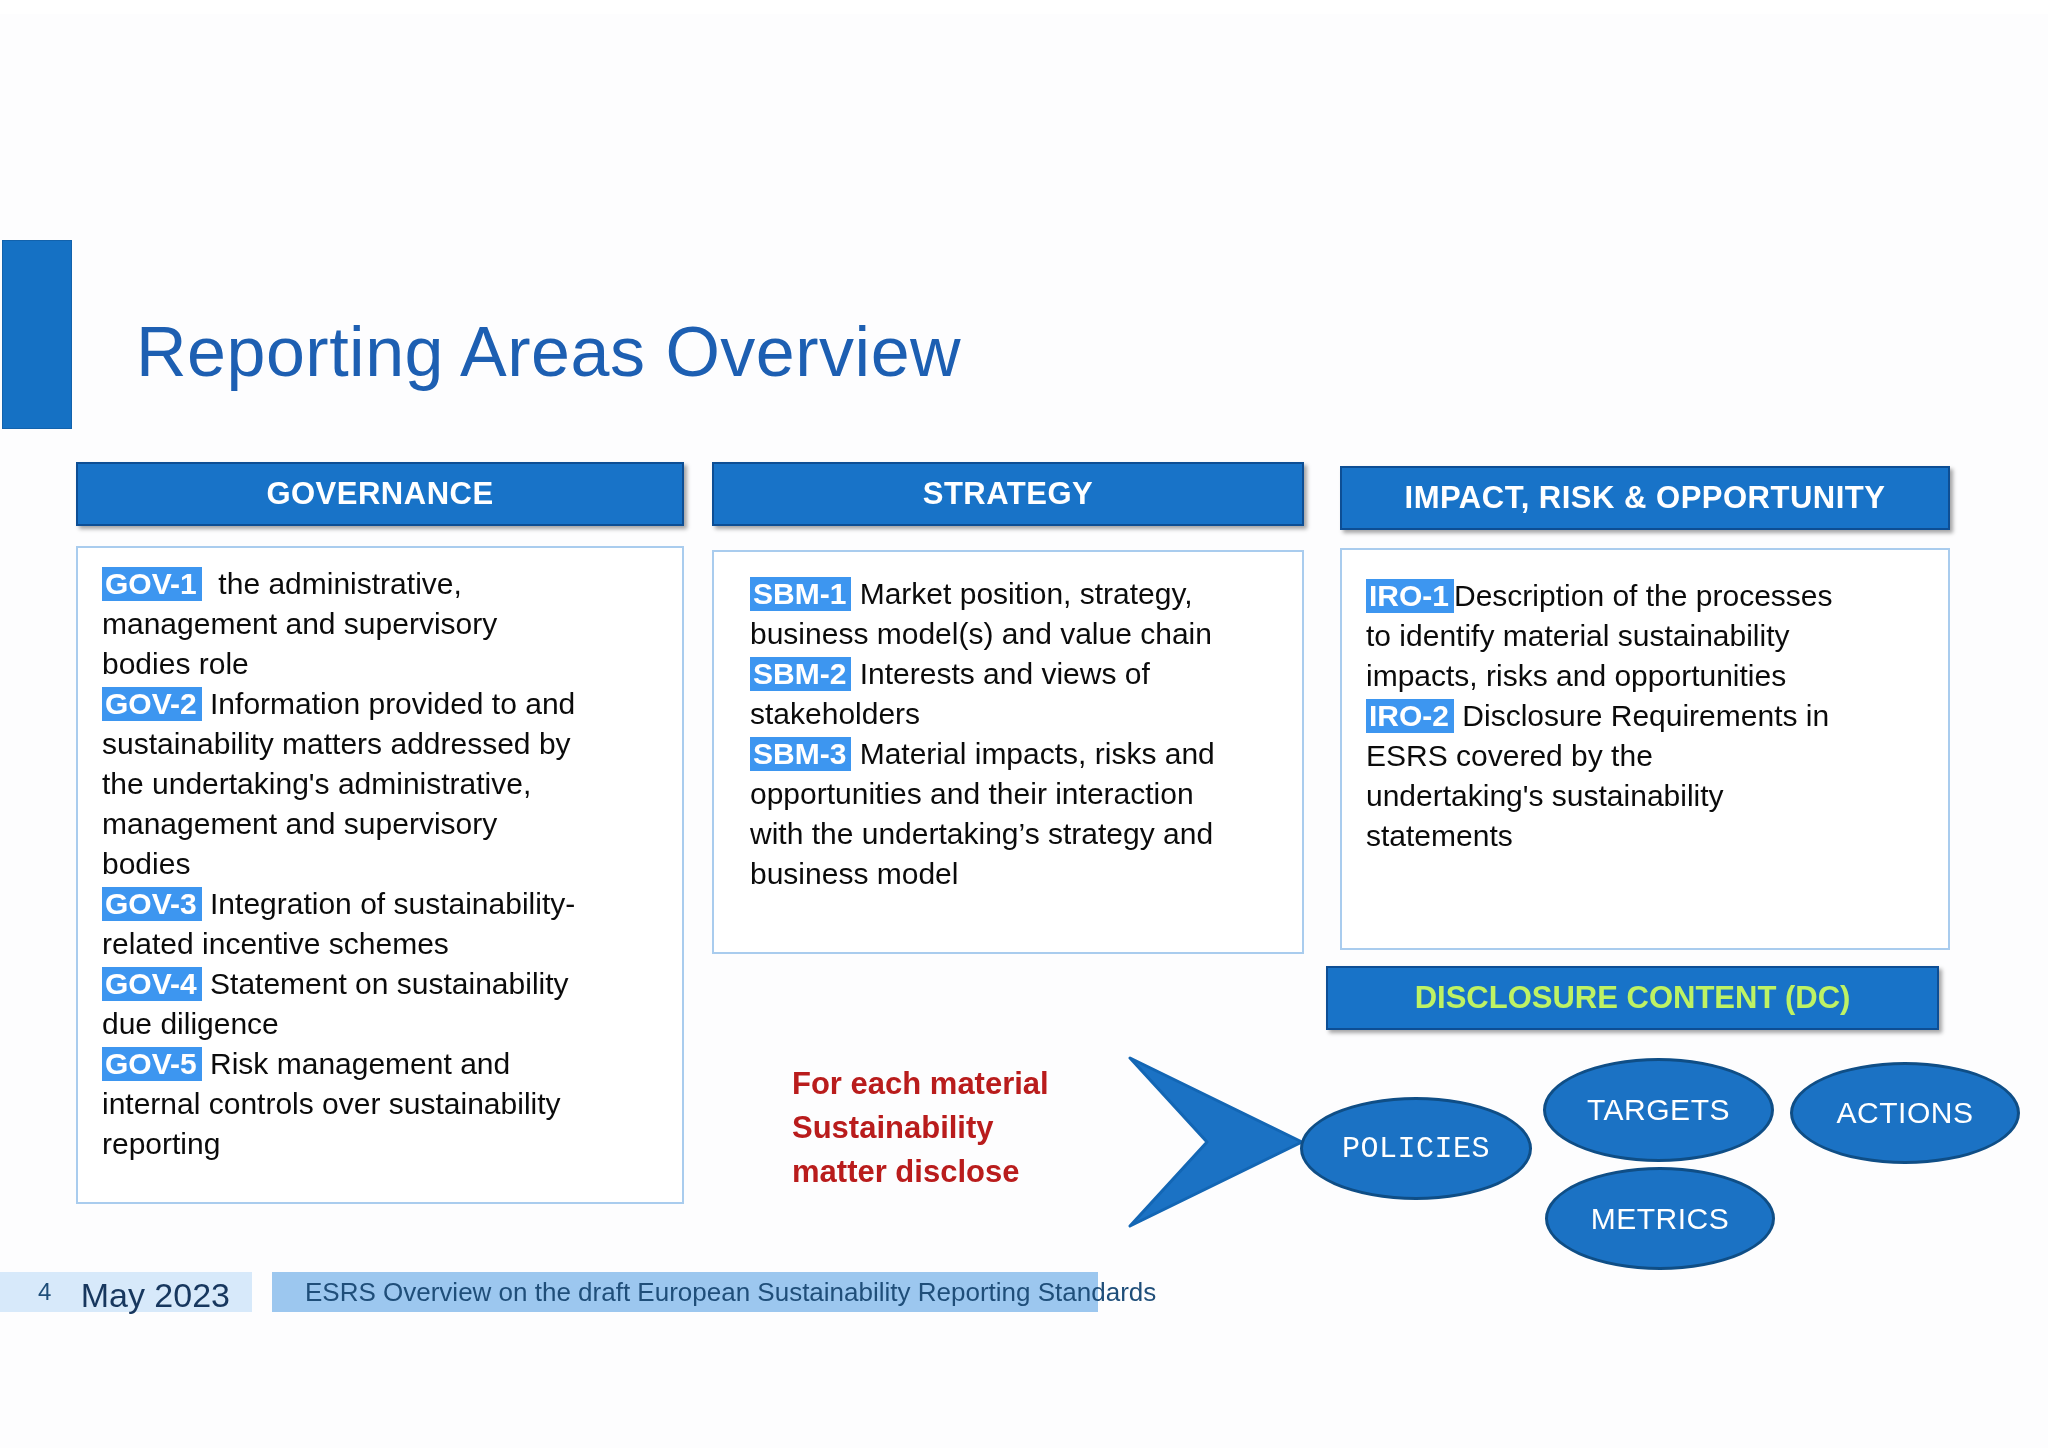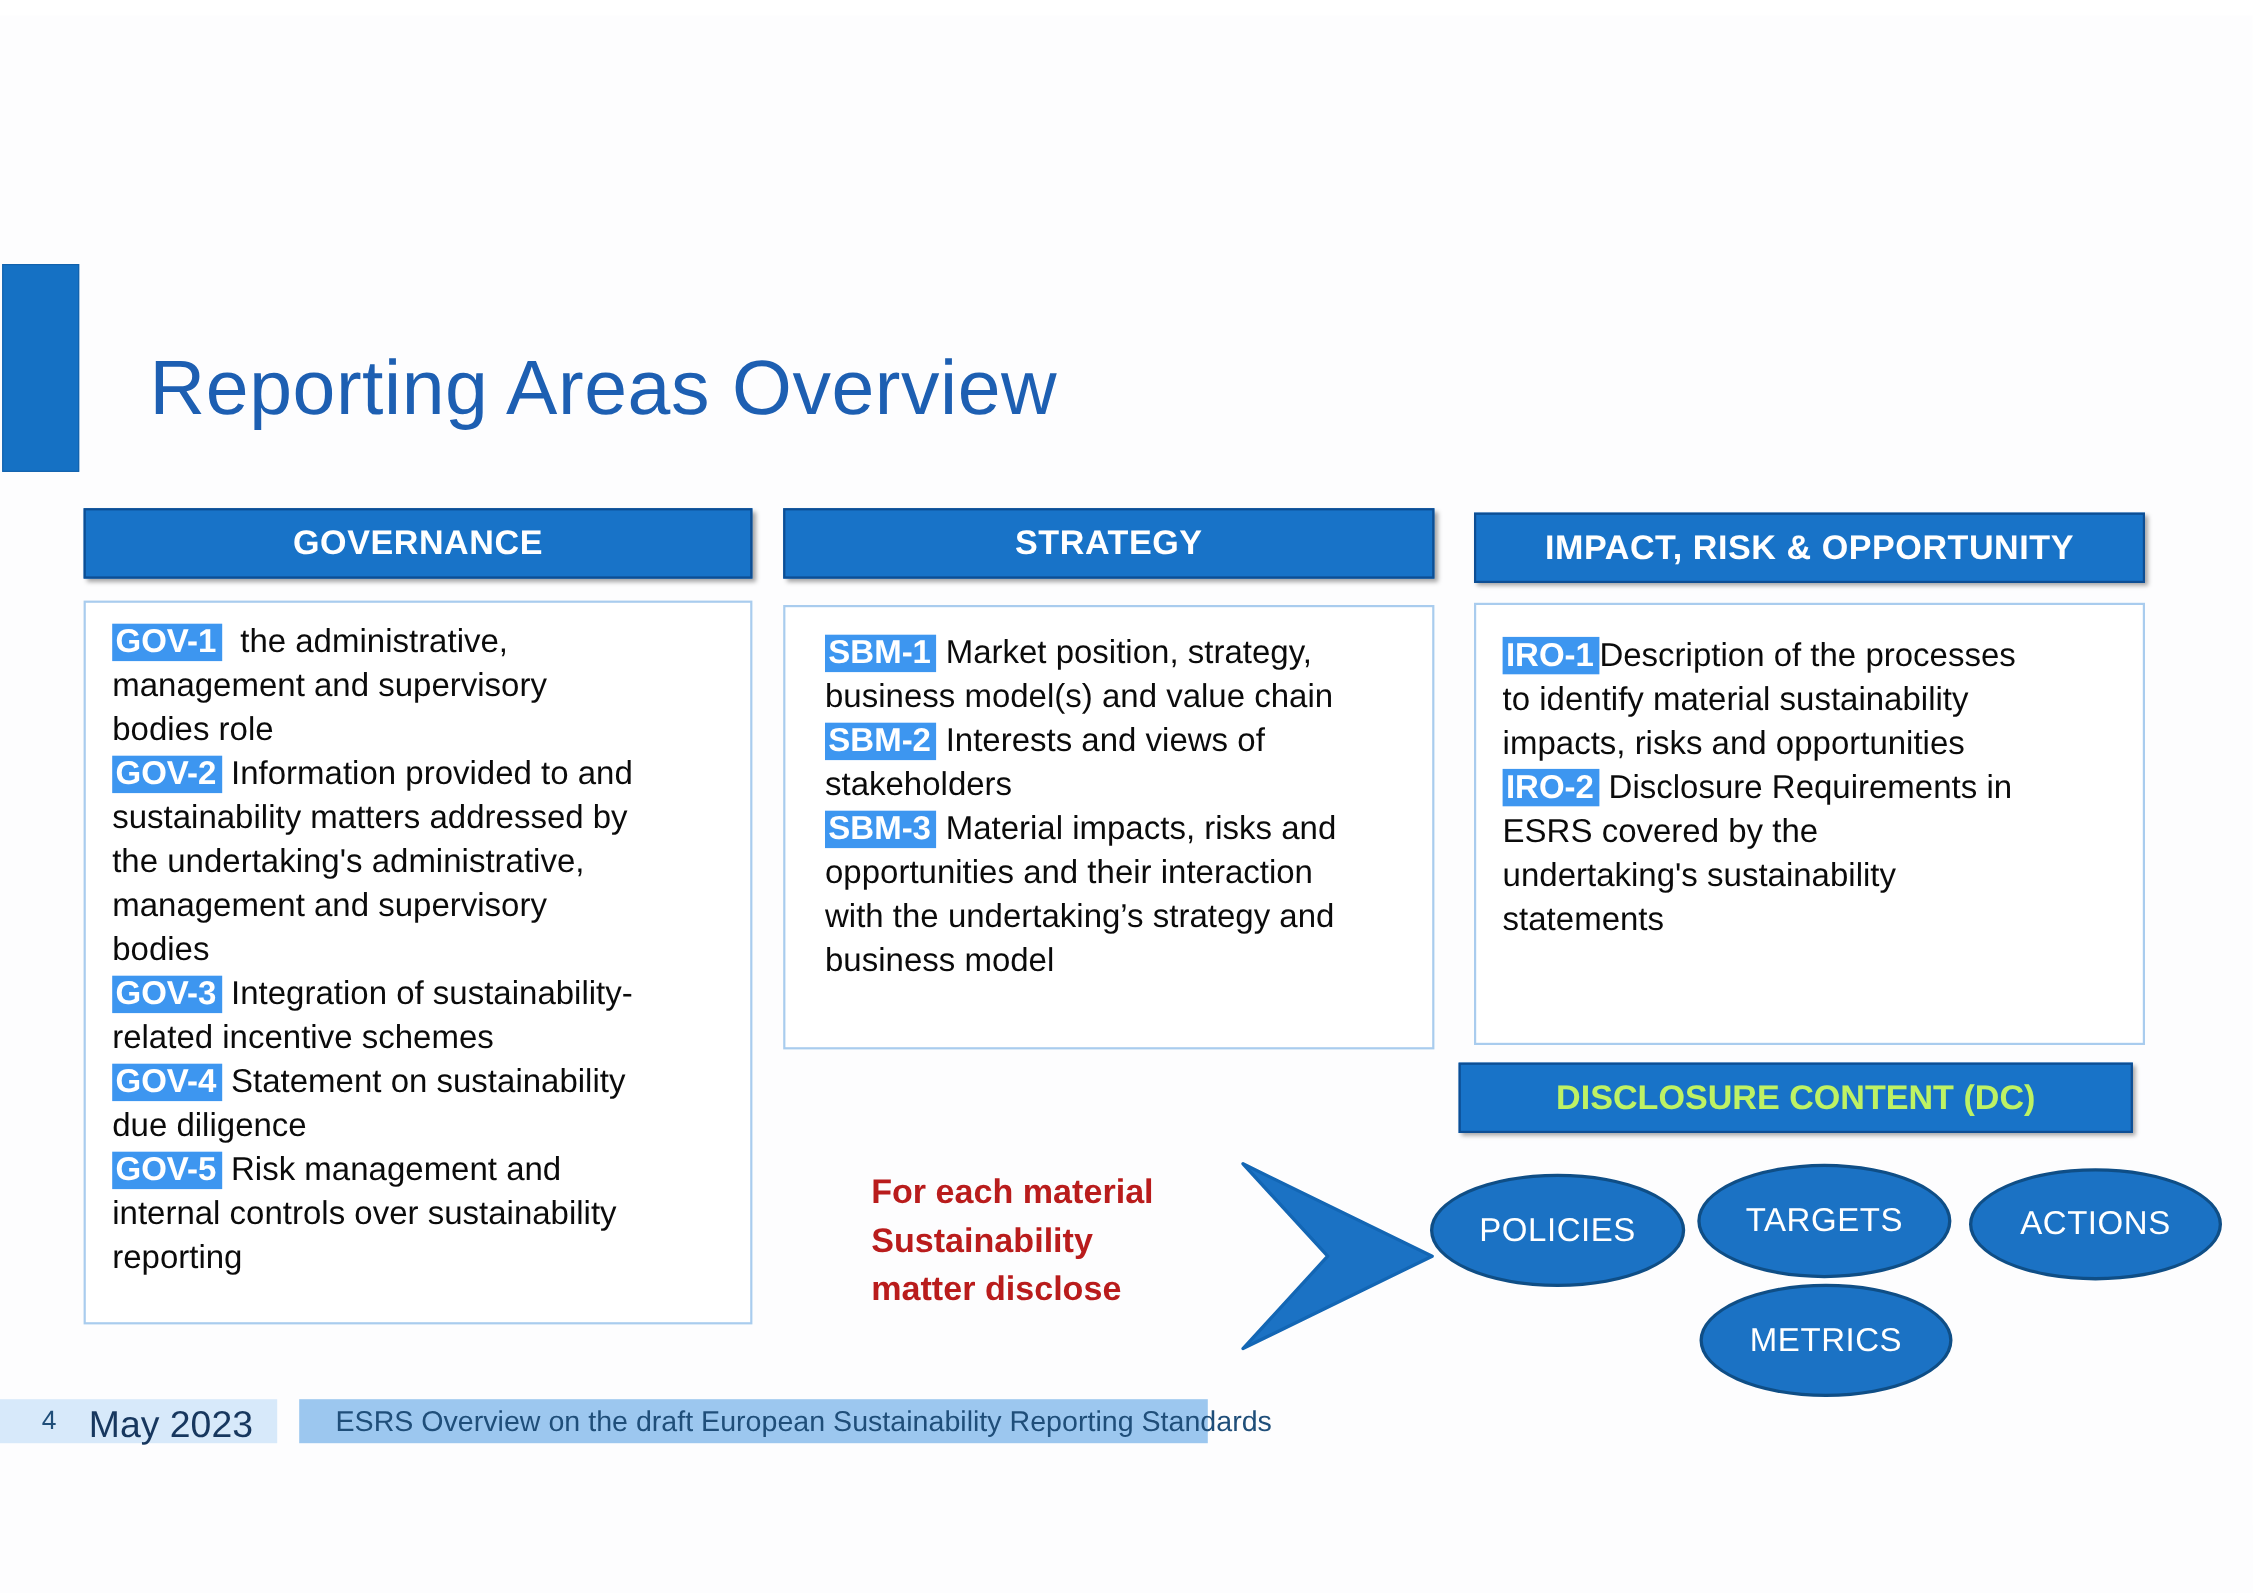--- a/index.html
+++ b/index.html
@@ -43,21 +43,21 @@
     position:absolute;left:1326px;top:952px;width:613px;height:64px;
     background:#1873C8;border:2px solid var(--primary_dark);box-shadow:3px 3px 4px rgba(0,0,0,0.35);
     display:flex;align-items:center;justify-content:center;
     color:#bef264;font-weight:bold;font-size:31px;box-sizing:border-box;
   }
   .bubble{
     position:absolute;background:#1B72C4;border:3px solid #0F4E86;border-radius:50%;
     display:flex;align-items:center;justify-content:center;
     color:#ffffff;font-size:30px;letter-spacing:0.5px;box-sizing:border-box;
   }
-  .bubble-policies{left:1300px;top:1053px;width:232px;height:103px;}
+  .bubble-policies{left:1300px;top:1083px;width:232px;height:103px;font-family:Liberation Mono, monospace;}
   .bubble-targets{left:1543px;top:1044px;width:231px;height:104px;}
   .bubble-actions{left:1790px;top:1048px;width:230px;height:102px;}
   .bubble-metrics{left:1545px;top:1153px;width:230px;height:103px;}
   .footer-light{
     position:absolute;left:0;top:1258px;width:252px;height:40px;background:var(--footer_light);
     display:flex;align-items:center;color:var(--footer_text);font-size:25px;
   }
   .footer-page-number{position:absolute;left:38px;top:6px;font-size:24px;color:var(--footer_text);}
   .footer-date{position:absolute;right:22px;top:4px;font-size:34px;color:#17375E;}
   .footer-bar{

